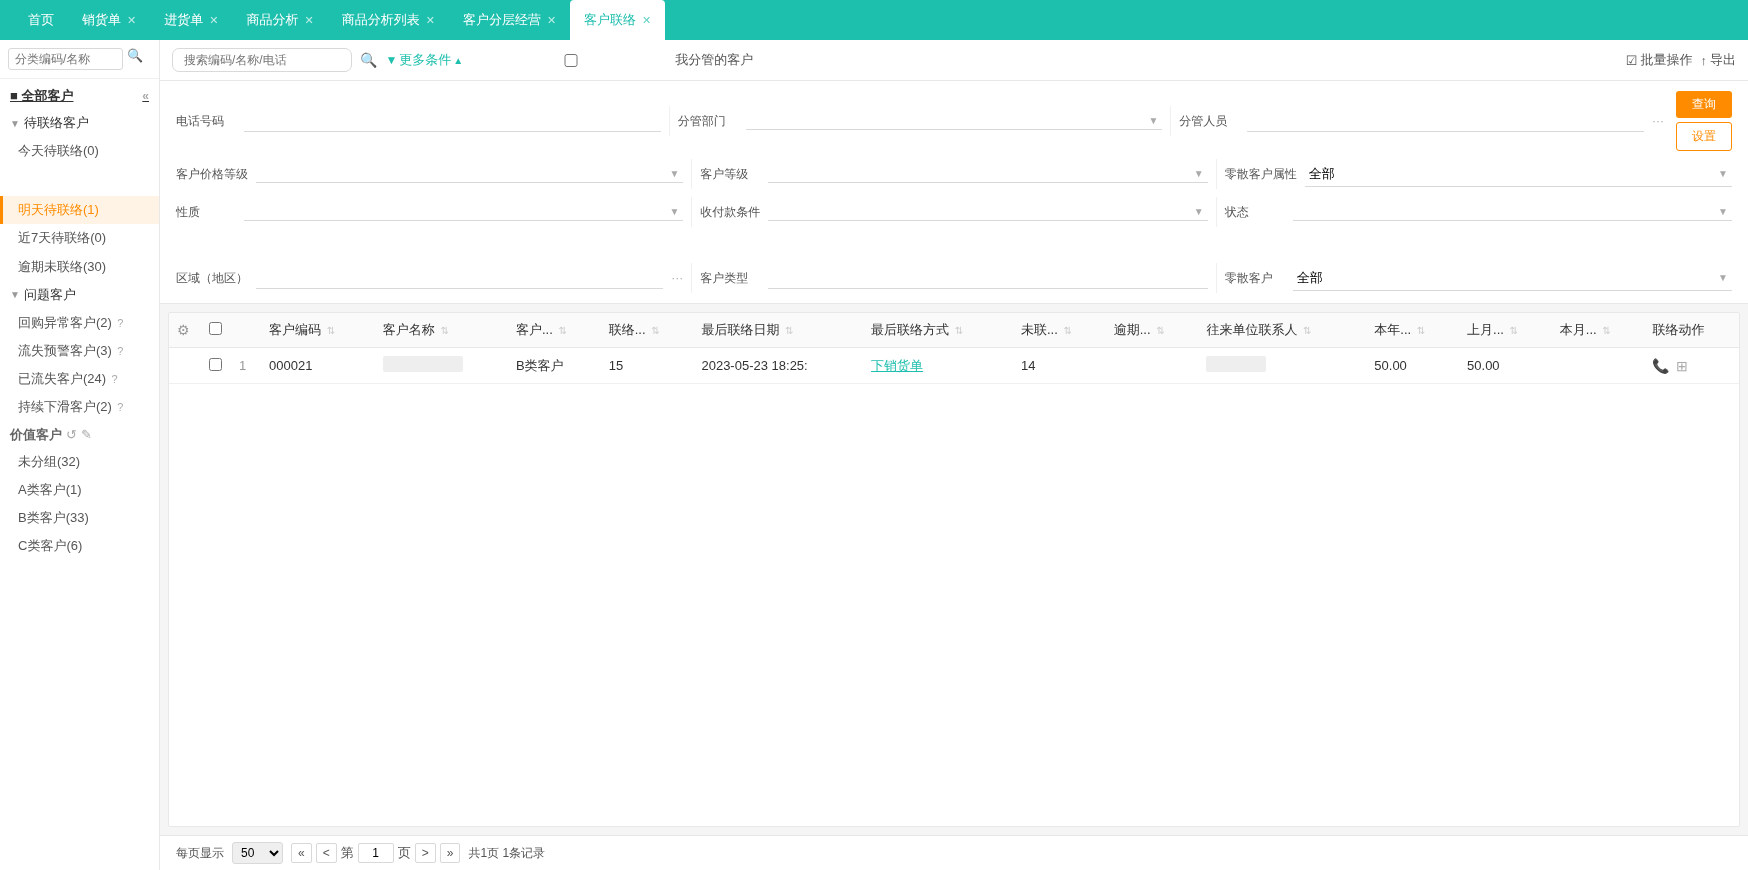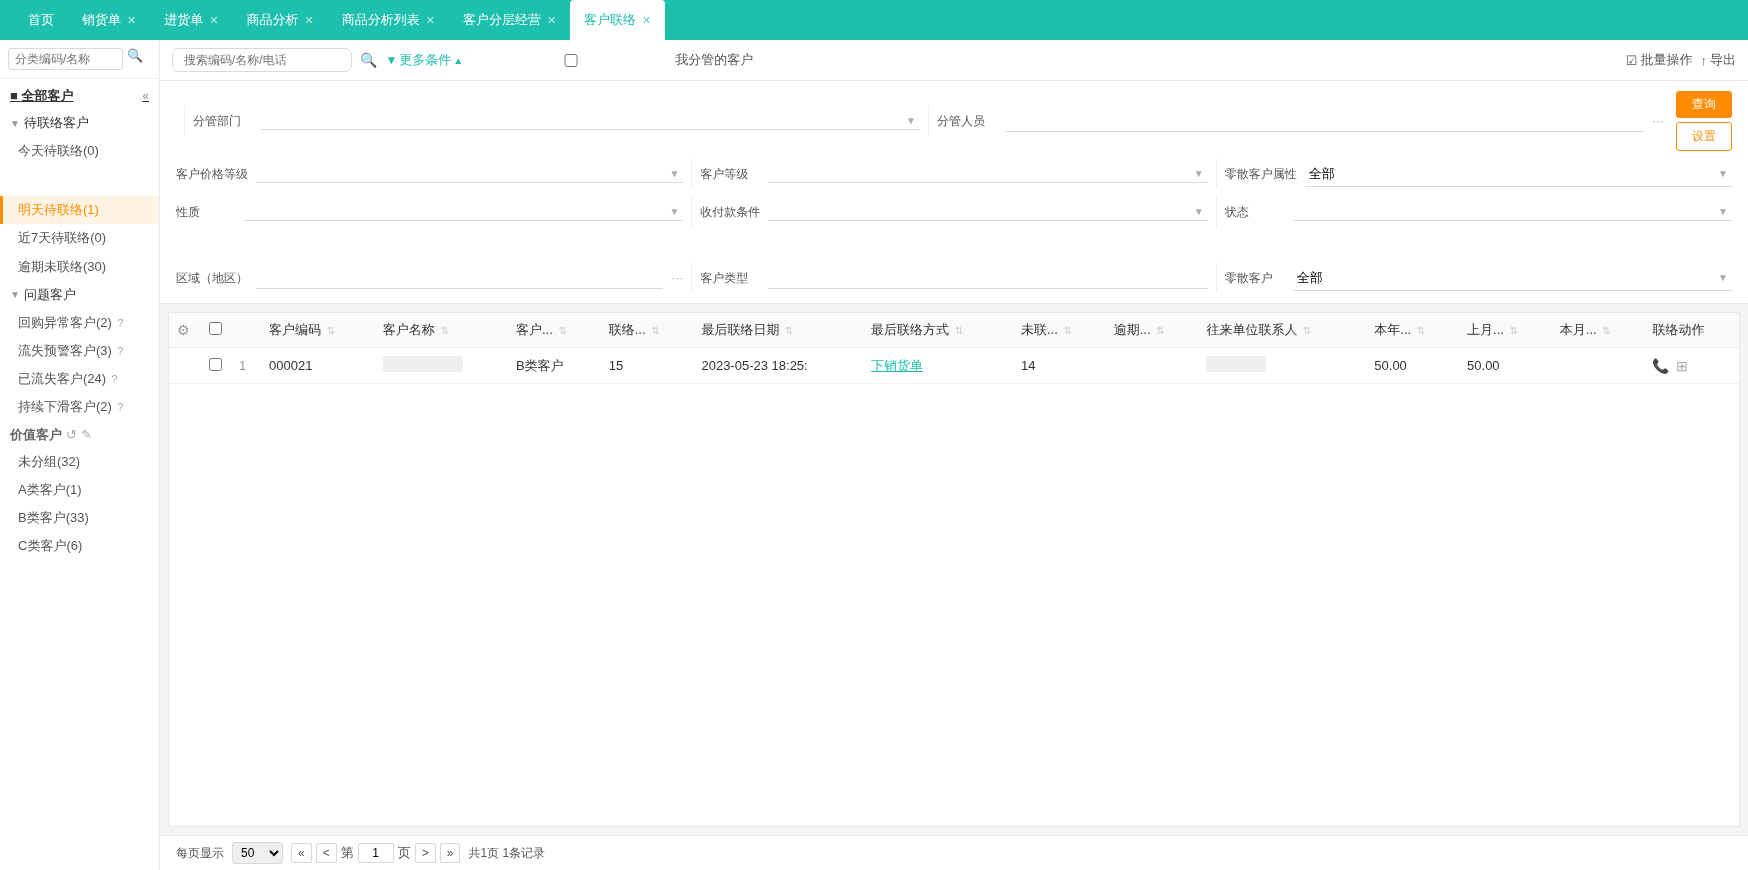--- a/index.html
+++ b/index.html
@@ -482,20 +482,24 @@
       </span>
       <span class="export-btn">
         <span>↑</span>
         <span>导出</span>
       </span>
     </div>
 
     <div class="adv-filter">
 
       <div class="adv-filter-row">
+        <div class="filter-cell">
+          <label>电话号码</label>
+          <input class="filter-input" type="text" style="">
+        </div>
         <div class="filter-divider"></div>
         <div class="filter-cell">
           <label>分管部门</label>
           <div class="filter-select">
             <span></span>
             <span class="arrow">▼</span>
           </div>
         </div>
         <div class="filter-divider"></div>
         <div class="filter-cell">

